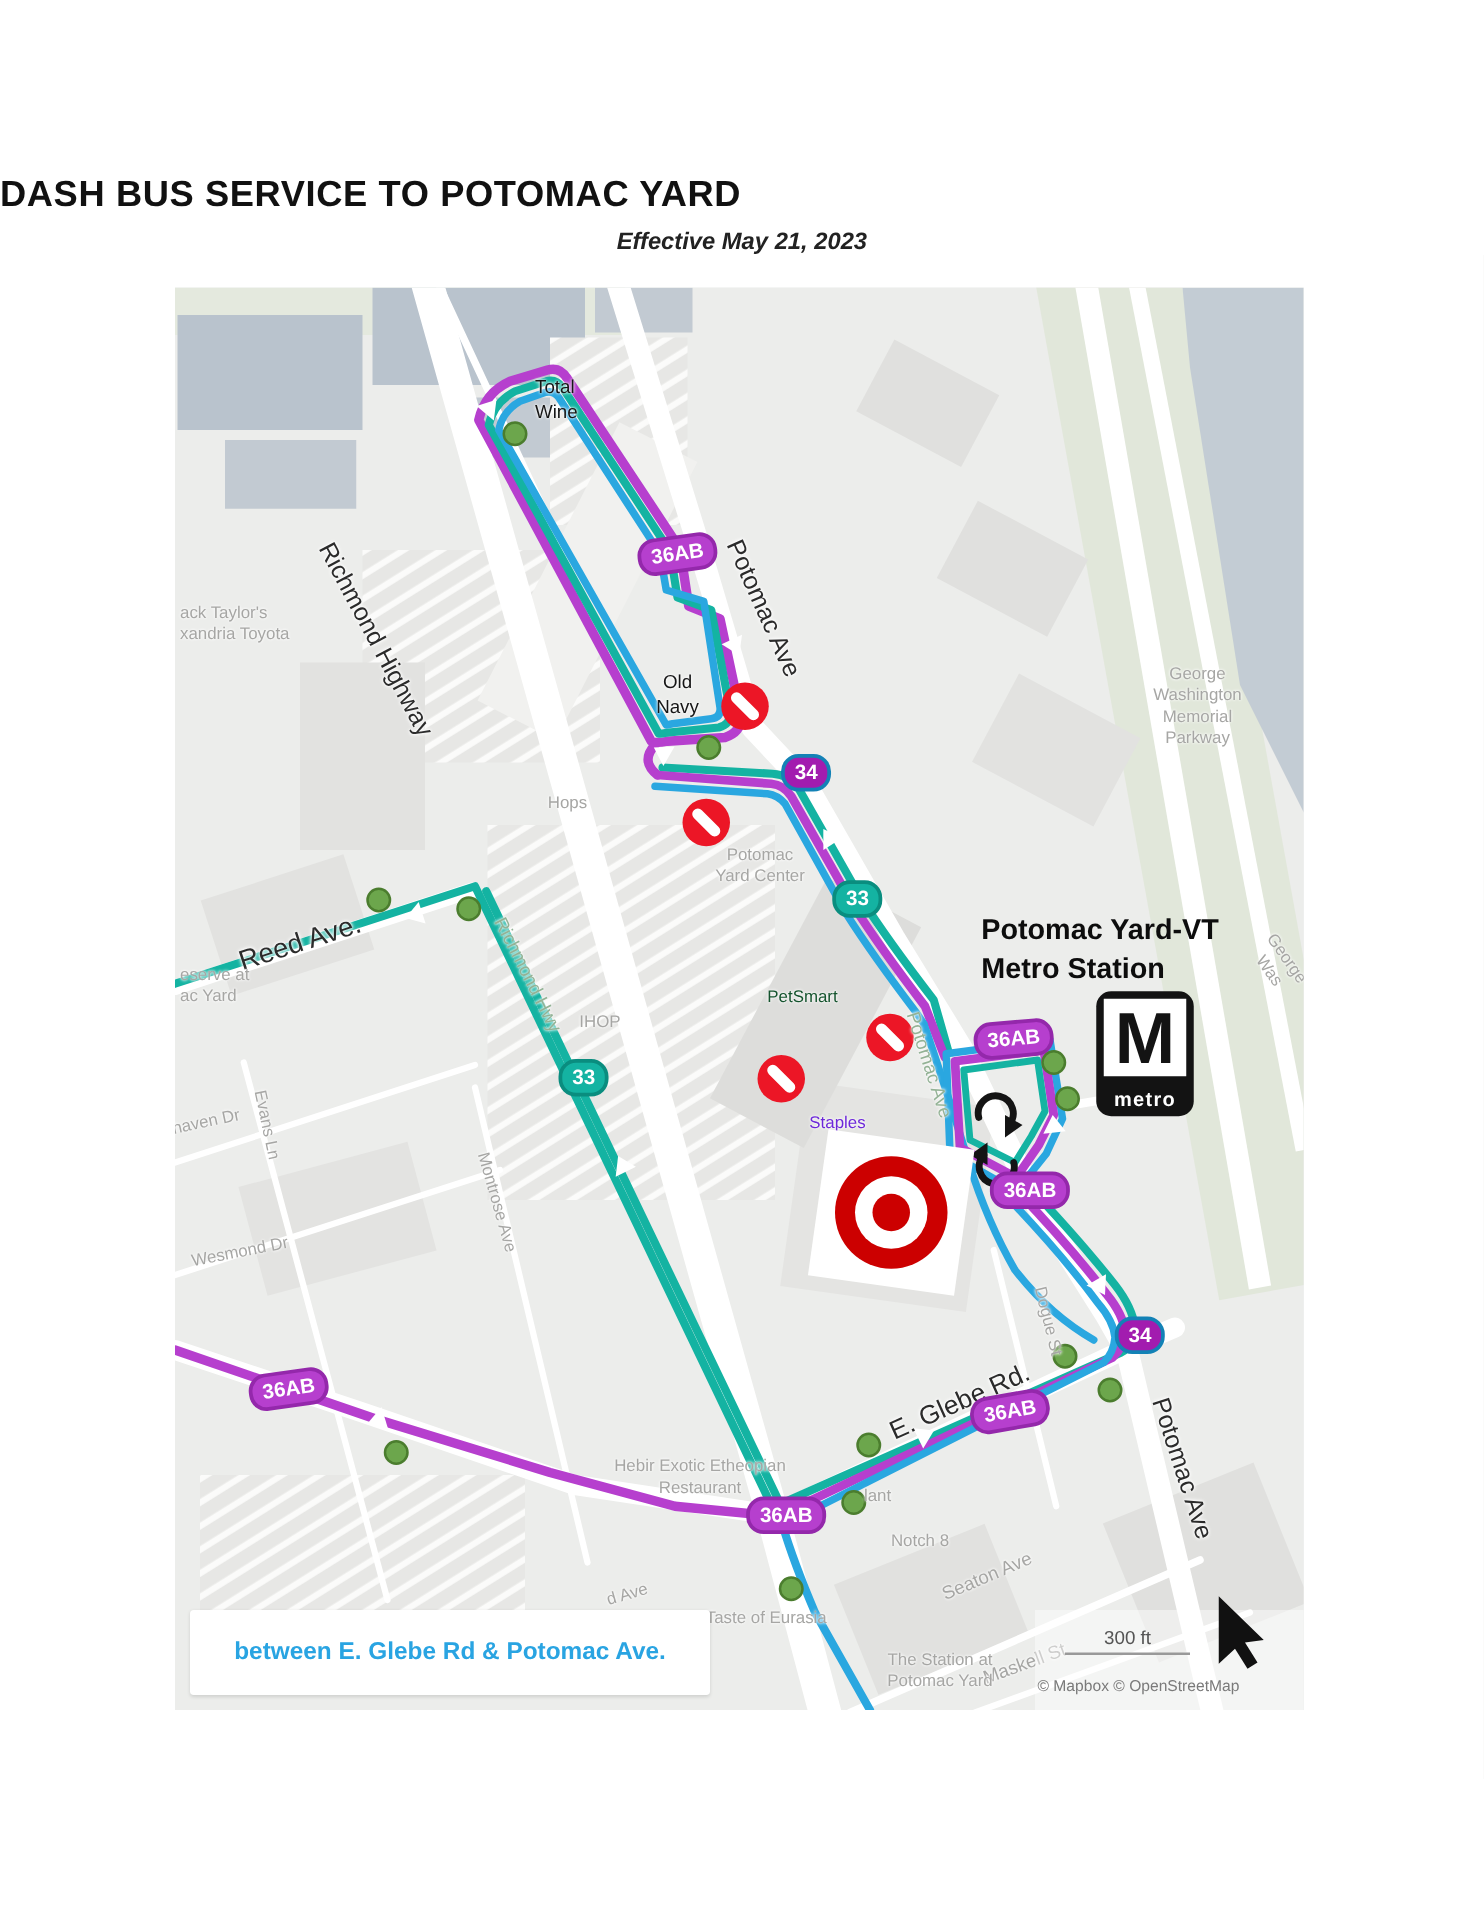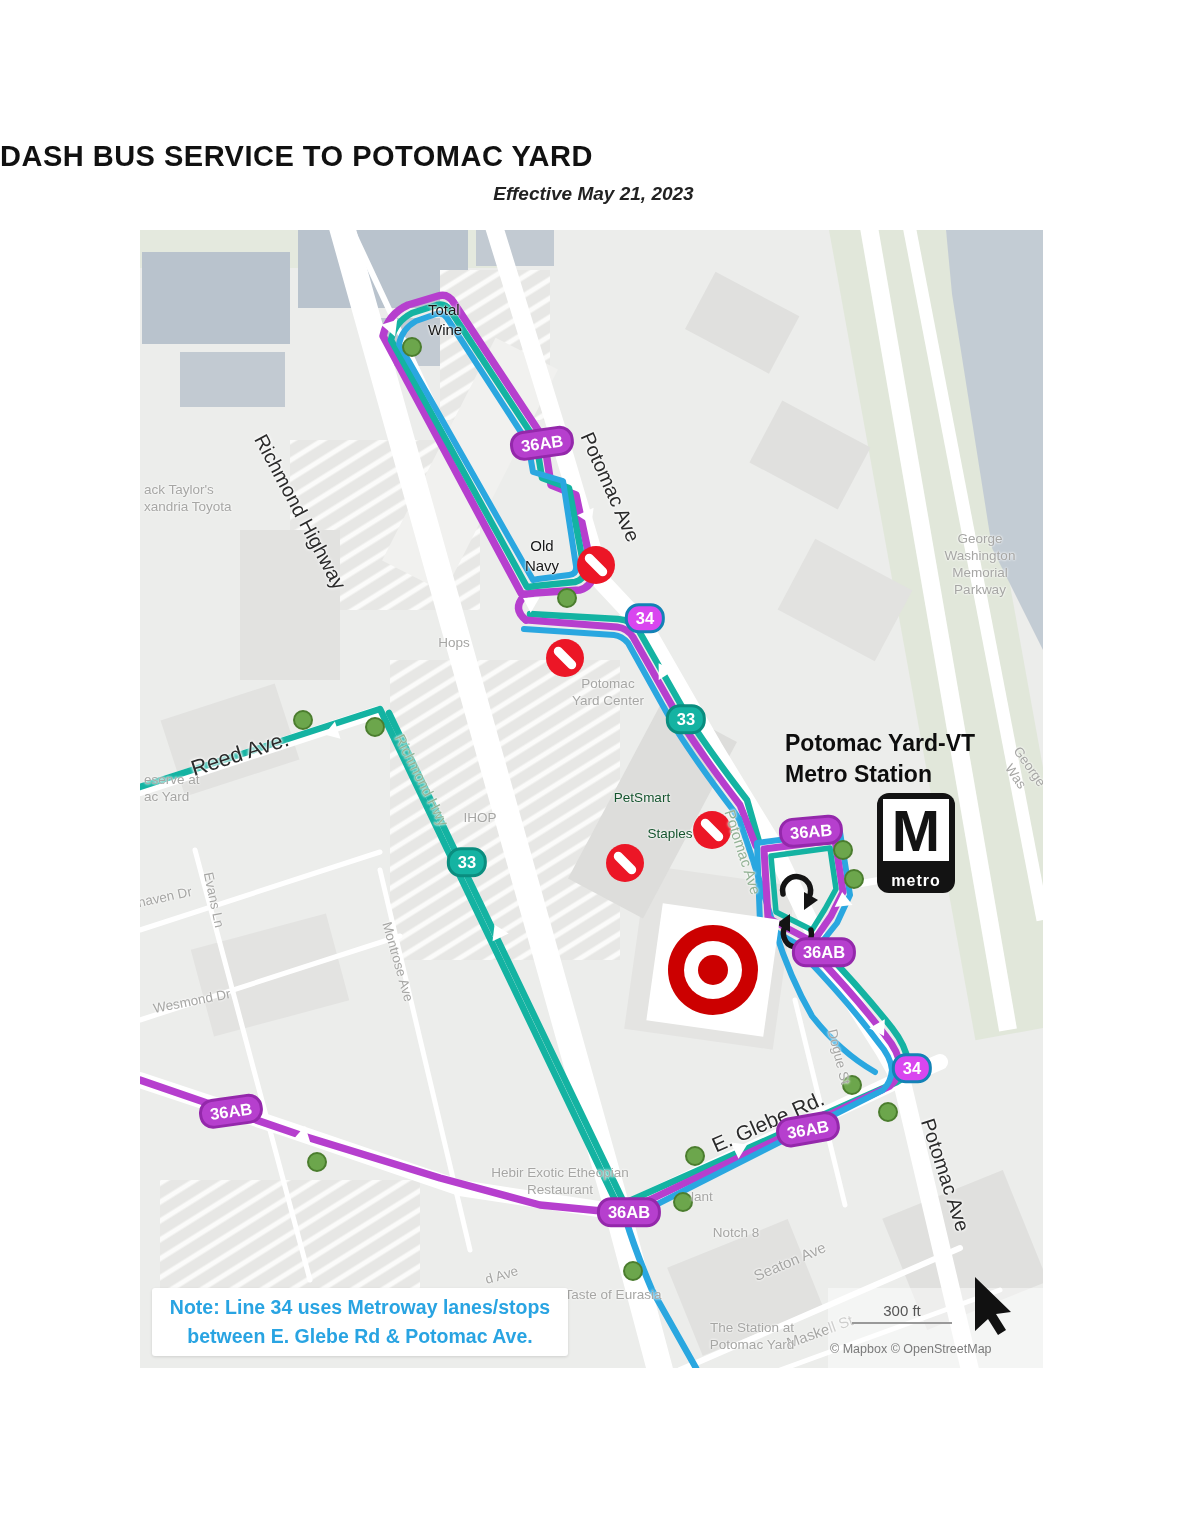--- a/index.html
+++ b/index.html
@@ -19,21 +19,21 @@
       text-shadow:0 0 2px #fff,0 0 3px #fff;}
   .plabel{position:absolute;white-space:pre-line;text-align:center;color:#a6a6a4;
       font-size:13.5px;line-height:1.25;text-shadow:0 0 2px #fff,0 0 3px #fff;}
   .stoplabel{position:absolute;white-space:pre-line;color:#161616;font-size:15px;line-height:1.3;
       text-shadow:0 0 2px #fff,0 0 3px #fff;}
   
   .badge{position:absolute;transform:translate(-50%,-50%);border-radius:14px;color:#fff;
       font-weight:bold;font-size:16.5px;line-height:1;padding:4px 8px 3px 8px;border:3px solid;
       white-space:nowrap;text-align:center;}
   .badge.purple{background:#b63fce;border-color:#9428ab;}
-  .badge.blue{background:#d946ef;border-color:#1382b6;}
+  .badge.blue{background:#a21caf;border-color:#1382b6;}
   .badge.teal{background:#14b3a2;border-color:#0a8d7f;}
   
   #legend{position:absolute;left:568px;top:22px;width:318px;height:180px;background:#fff;
       box-shadow:0 1px 3px rgba(0,0,0,.12);}
   #legend .ltitle{margin-top:14px;text-align:center;font-size:23px;font-weight:800;color:#111;}
   .lrow{position:absolute;left:24px;display:flex;align-items:center;}
   .lrow .ltext{font-size:21.5px;color:#111;margin-left:26px;}
   .dot-green{width:17px;height:17px;border-radius:50%;background:#6ca64c;border:2px solid #4b7d2e;}
   .no-entry{width:32px;height:32px;border-radius:50%;background:#ec1626;position:relative;margin-left:-7px;}
   .no-entry::after{content:"";position:absolute;left:4px;top:12px;width:24px;height:7px;border-radius:4px;
@@ -272,29 +272,29 @@
 
   <div class="plabel" style="left:4px;top:252px;text-align:left;">ack Taylor's
 xandria Toyota</div>
   <div class="plabel" style="left:4px;top:542px;text-align:left;">eserve at
 ac Yard</div>
   <div class="plabel" style="left:302px;top:413px;transform:translate(-50%,-50%);margin-left:12px;">Hops</div>
   <div class="plabel" style="left:468px;top:463px;transform:translate(-50%,-50%);">Potomac
 Yard Center</div>
   <div class="plabel" style="left:340px;top:588px;transform:translate(-50%,-50%);">IHOP</div>
   <div class="plabel" style="left:502px;top:568px;color:#14532d;transform:translate(-50%,-50%);">PetSmart</div>
-  <div class="plabel" style="left:530px;top:604px;color:#14532d;transform:translate(-50%,-50%);">Staples</div>
+  <div class="plabel" style="left:530px;top:669px;color:#6d28d9;transform:translate(-50%,-50%);">Staples</div>
   <div class="plabel" style="left:596px;top:1003px;transform:translate(-50%,-50%);">Notch 8</div>
   <div class="plabel" style="left:420px;top:952px;transform:translate(-50%,-50%);">Hebir Exotic Etheopian
 Restaurant</div>
   <div class="plabel" style="left:473px;top:1065px;transform:translate(-50%,-50%);">Taste of Eurasia</div>
   <div class="plabel" style="left:612px;top:1107px;transform:translate(-50%,-50%);">The Station at
 Potomac Yard</div>
   <div class="plabel" style="left:562px;top:967px;transform:translate(-50%,-50%);">lant</div>
-  <div class="plabel" style="left:818px;top:335px;transform:translate(-50%,-50%);margin-left:22px;">George
+  <div class="plabel" style="left:818px;top:335px;transform:translate(-50%,-50%);">George
 Washington
 Memorial
 Parkway</div>
 
   <div class="stoplabel" style="left:288px;top:70px;">Total
 Wine</div>
   <div class="stoplabel" style="left:402px;top:306px;text-align:center;transform:translate(-50%,0);">Old
 Navy</div>
 
   <div class="badge purple" style="left:402px;top:213px;transform:translate(-50%,-50%) rotate(-8deg);">36AB</div>
@@ -321,21 +321,20 @@
   </div>
 
   <div id="target">
     <div class="sq"></div>
       <div class="c1"></div>
       <div class="c2"></div>
       <div class="c3"></div>
   </div>
 
   <div id="notebox">
-    <div>Note: Line 34 uses Metroway lanes/stops</div>
     <div>between E. Glebe Rd &amp; Potomac Ave.</div>
   </div>
 
   <div id="attr-backdrop"></div>
   <div id="scalebar">
     <span>300 ft</span>
     <div class="line"></div>
   </div>
   <div id="attribution">© Mapbox © OpenStreetMap</div>
 

